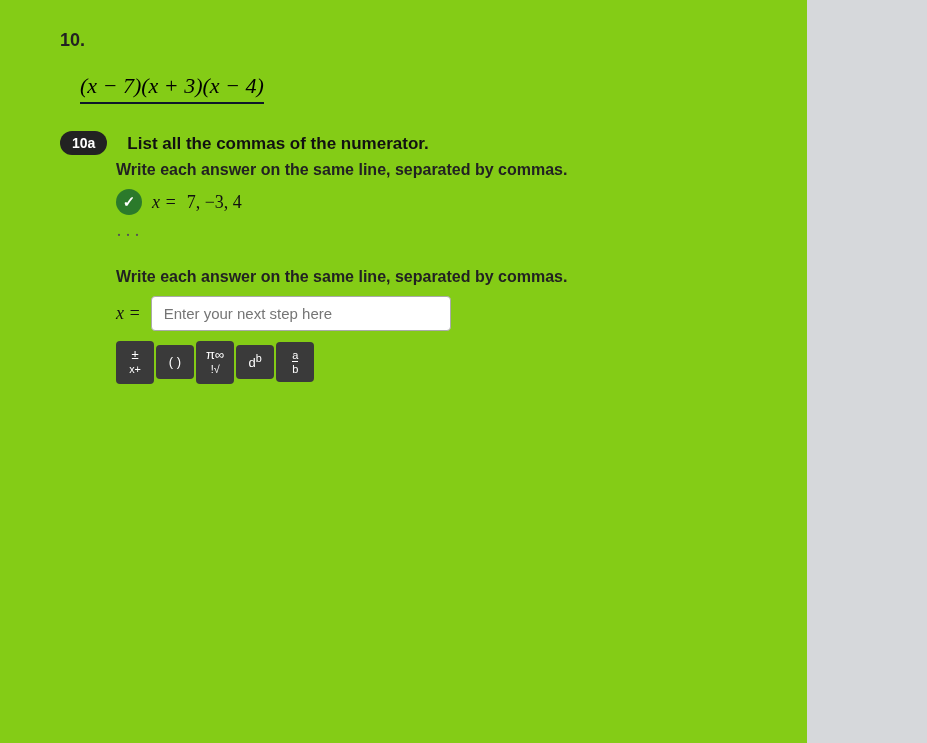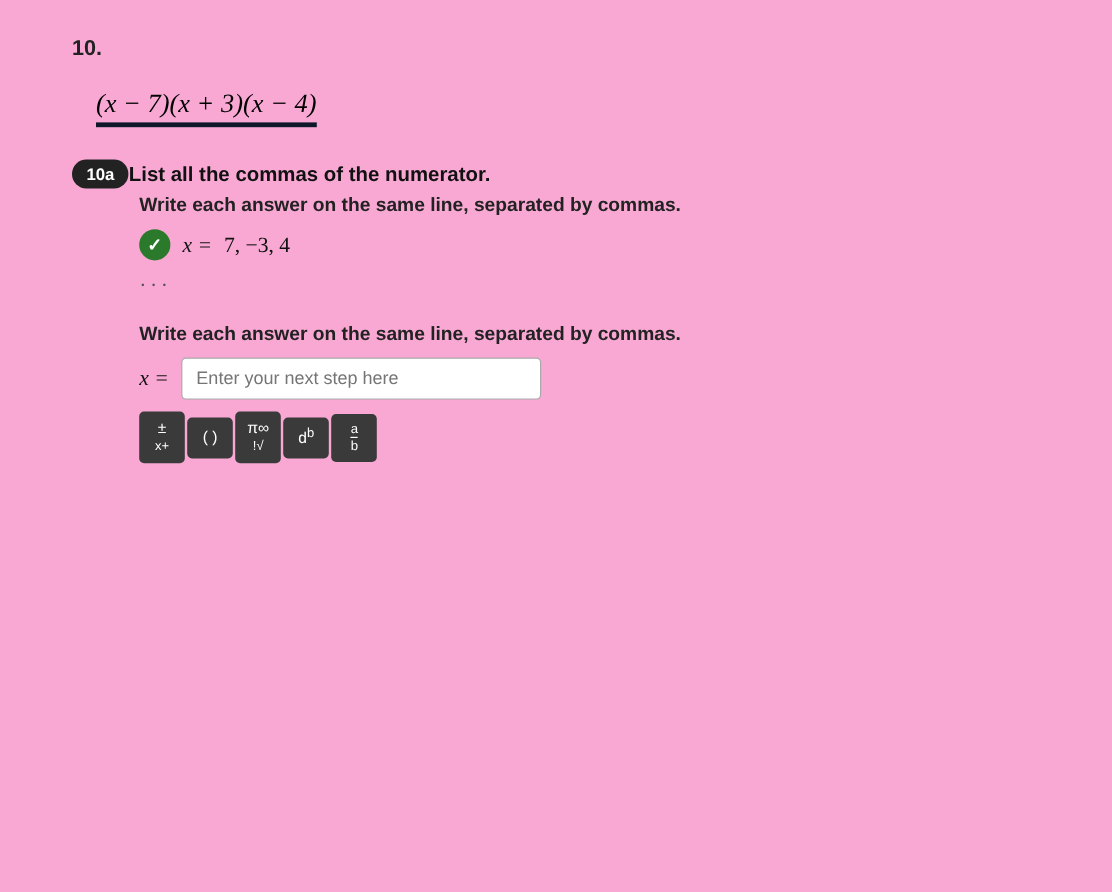--- a/index.html
+++ b/index.html
@@ -6,23 +6,23 @@
 
     body {
       background-color: #d6d8db;
       font-family: 'Georgia', serif;
       min-height: 743px;
       width: 927px;
       overflow: hidden;
     }
 
     .page {
-      width: 927px;
+      width: 807px;
       min-height: 743px;
-      background-color: #f9a8d4;
+      background-color: #84cc16;
       padding: 30px 40px 27px 60px;
     }
 
     .problem-number {
       font-size: 18px;
       font-weight: bold;
       color: #222;
       margin-bottom: 8px;
       font-family: Arial, sans-serif;
     }
@@ -39,37 +39,37 @@
       display: inline-block;
       text-align: center;
       font-size: 22px;
       margin-left: 20px;
       margin-bottom: 24px;
       font-style: italic;
     }
 
     .fraction-numerator {
       display: block;
-      border-bottom: 4px solid #0f172a;
+      border-bottom: 2px solid #0f172a;
       padding-bottom: 3px;
       margin-bottom: 3px;
     }
 
     .fraction-denominator {
       display: block;
     }
 
     .sub-part {
       margin-bottom: 22px;
     }
 
     .badge-row {
       display: flex;
       align-items: flex-start;
-      gap: 0;
+      gap: 20px;
       margin-bottom: 6px;
     }
 
     .badge {
       display: inline-flex;
       align-items: center;
       justify-content: center;
       background-color: #222;
       color: #fff;
       border-radius: 50px;

